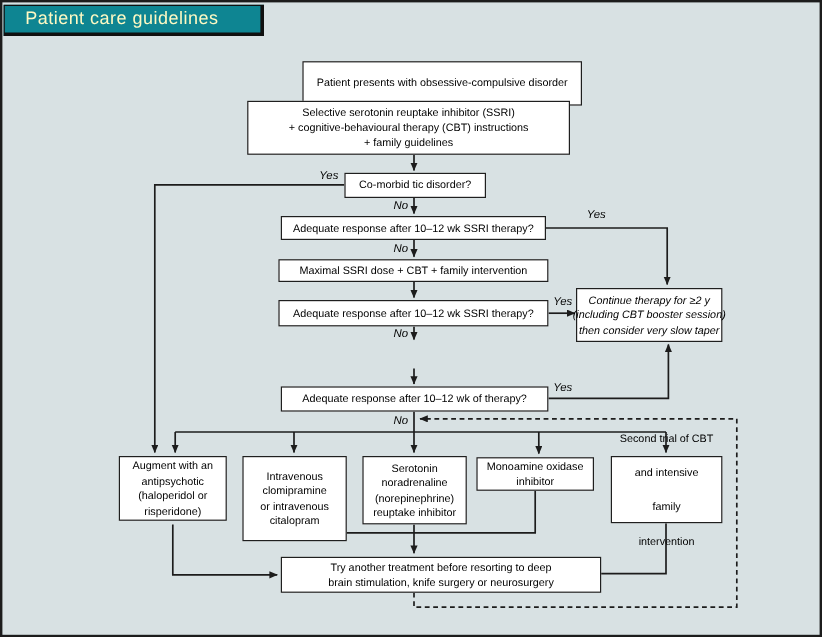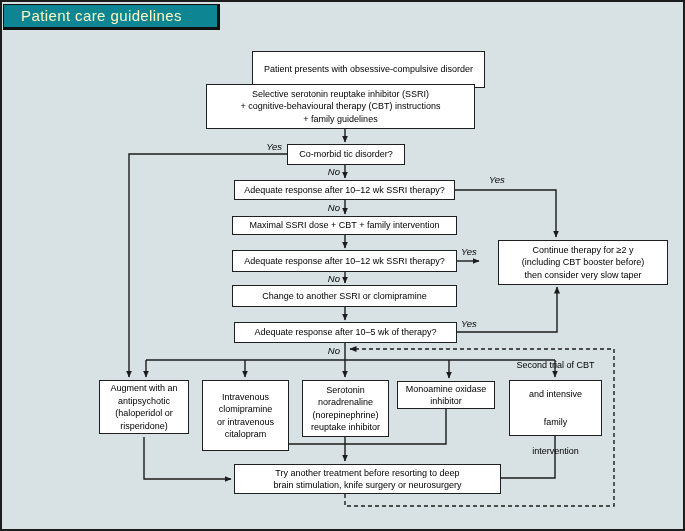--- a/index.html
+++ b/index.html
@@ -102,31 +102,28 @@
   </div>
 
   <div class="node" style="left:230px; top:214px; width:225px; height:19px;">
     <div class="ln">Maximal SSRI dose + CBT + family intervention</div>
   </div>
 
   <div class="node" style="left:230px; top:248px; width:225px; height:22px;">
     <div class="ln">Adequate response after 10–12 wk SSRI therapy?</div>
   </div>
 
-  <div class="node" style="left:230px; top:283px; width:225px; height:22px;">
-    <div class="ln">Change to another SSRI or clomipramine</div>
+
+  <div class="node" style="left:232px; top:320px; width:223px; height:21px;">
+    <div class="ln">Adequate response after 10–12 wk of therapy?</div>
   </div>
 
-  <div class="node" style="left:232px; top:320px; width:223px; height:21px;">
-    <div class="ln">Adequate response after 10–5 wk of therapy?</div>
-  </div>
-
-  <div class="node" style="left:496px; top:238px; width:170px; height:45px;">
+  <div class="node" style="left:478px; top:238px; width:122px; height:45px;font-style:italic;">
     <div class="ln">Continue therapy for ≥2 y</div>
-    <div class="ln">(including CBT booster before)</div>
+    <div class="ln">(including CBT booster session)</div>
     <div class="ln">then consider very slow taper</div>
   </div>
 
   <div class="node" style="left:97px; top:378px; width:90px; height:54px;">
     <div class="ln">Augment with an</div>
     <div class="ln">antipsychotic</div>
     <div class="ln">(haloperidol or</div>
     <div class="ln">risperidone)</div>
   </div>
 

